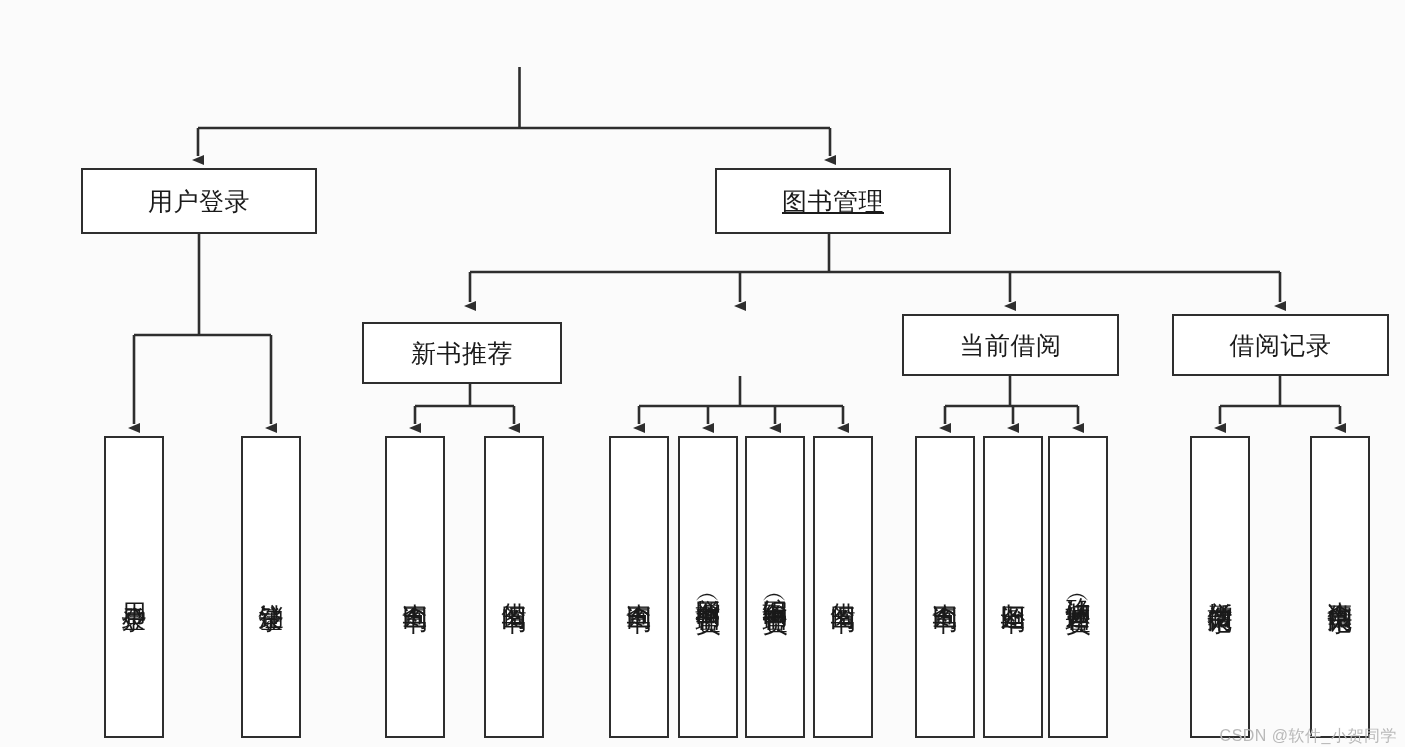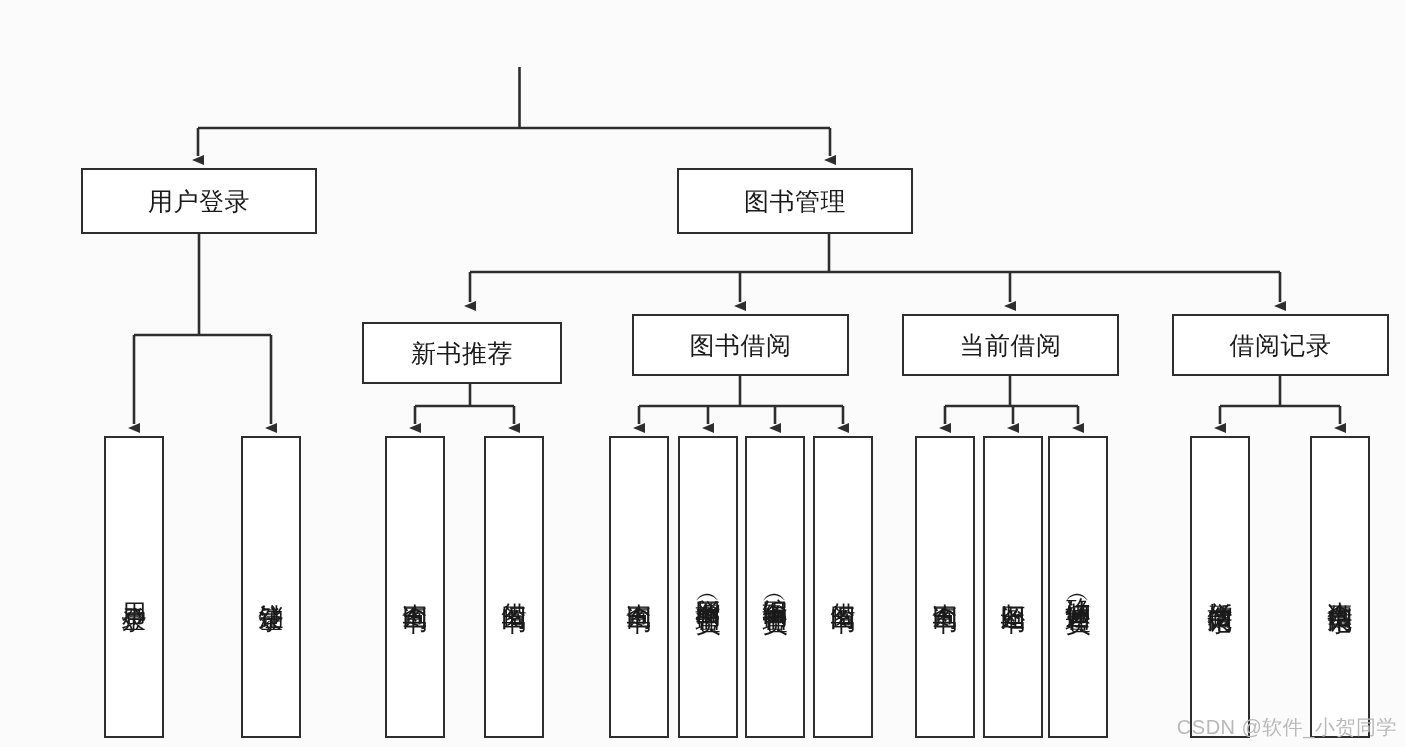--- a/index.html
+++ b/index.html
@@ -42,22 +42,22 @@
     writing-mode: vertical-rl;
     text-orientation: upright;
     font-size: 25px;
     line-height: 1.32;
     letter-spacing: 2px;
     white-space: nowrap;
   }
   .watermark {
     position: absolute;
     right: 8px;
-    bottom: 6px;
-    font-size: 20px;
+    bottom: 0;
+    font-size: 16px;
     color: #b9b9b9;
     letter-spacing: 0.5px;
     white-space: nowrap;
     pointer-events: none;
   }
 </style>
 </head>
 <body>
 
 <div id="canvas" style="background: rgb(251, 251, 251);">
@@ -107,24 +107,23 @@
 
       <path d="M 1280 376 L 1280 406"></path>
       <path d="M 1220 406 L 1340 406"></path>
       <path d="M 1220 406 L 1220 424" marker-end="url(#arrow)"></path>
       <path d="M 1340 406 L 1340 424" marker-end="url(#arrow)"></path>
     </g>
   </svg>
 
 
   <div class="node node-h" style="left: 81px; top: 168px; width: 236px; height: 66px; border-color: rgb(46, 46, 46); background: rgb(255, 255, 255); color: rgb(26, 26, 26);">用户登录</div>
-  <div class="node node-h" style="left: 677px; top: 168px; width: 236px; height: 66px; border-color: rgb(46, 46, 46); background: rgb(255, 255, 255); color: rgb(26, 26, 26);">图书管理</div>
+  <div class="node node-h" style="left: 715px; top: 168px; width: 236px; height: 66px; border-color: rgb(46, 46, 46); background: rgb(255, 255, 255); color: rgb(26, 26, 26); text-decoration: underline;">图书管理</div>
 
   <div class="node node-h" style="left: 362px; top: 322px; width: 200px; height: 62px; border-color: rgb(46, 46, 46); background: rgb(255, 255, 255); color: rgb(26, 26, 26);">新书推荐</div>
-  <div class="node node-h" style="left: 632px; top: 314px; width: 217px; height: 62px; border-color: rgb(46, 46, 46); background: rgb(255, 255, 255); color: rgb(26, 26, 26);">图书借阅</div>
   <div class="node node-h" style="left: 1172px; top: 314px; width: 217px; height: 62px; border-color: rgb(46, 46, 46); background: rgb(255, 255, 255); color: rgb(26, 26, 26);">借阅记录</div>
   <div class="node node-h" style="left: 902px; top: 314px; width: 217px; height: 62px; border-color: rgb(46, 46, 46); background: rgb(255, 255, 255); color: rgb(26, 26, 26);">当前借阅</div>
 
   <div class="node node-v" style="left: 104px; top: 436px; width: 60px; height: 302px; border-color: rgb(46, 46, 46); background: rgb(255, 255, 255); color: rgb(26, 26, 26);">用户登录</div>
   <div class="node node-v" style="left: 241px; top: 436px; width: 60px; height: 302px; border-color: rgb(46, 46, 46); background: rgb(255, 255, 255); color: rgb(26, 26, 26);">注销登录</div>
   <div class="node node-v" style="left: 385px; top: 436px; width: 60px; height: 302px; border-color: rgb(46, 46, 46); background: rgb(255, 255, 255); color: rgb(26, 26, 26);">查询图书</div>
   <div class="node node-v" style="left: 484px; top: 436px; width: 60px; height: 302px; border-color: rgb(46, 46, 46); background: rgb(255, 255, 255); color: rgb(26, 26, 26);">借阅图书</div>
   <div class="node node-v" style="left: 609px; top: 436px; width: 60px; height: 302px; border-color: rgb(46, 46, 46); background: rgb(255, 255, 255); color: rgb(26, 26, 26);">查询图书</div>
   <div class="node node-v" style="left: 678px; top: 436px; width: 60px; height: 302px; border-color: rgb(46, 46, 46); background: rgb(255, 255, 255); color: rgb(26, 26, 26);">新增图书（管理员）</div>
   <div class="node node-v" style="left: 745px; top: 436px; width: 60px; height: 302px; border-color: rgb(46, 46, 46); background: rgb(255, 255, 255); color: rgb(26, 26, 26);">编辑图书（管理员）</div>

